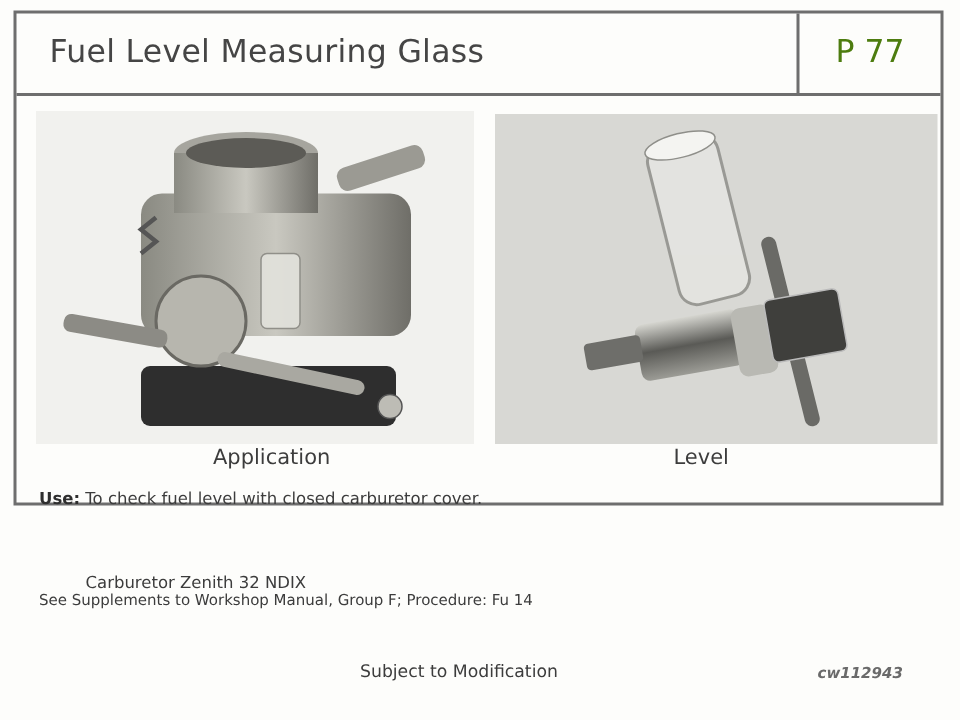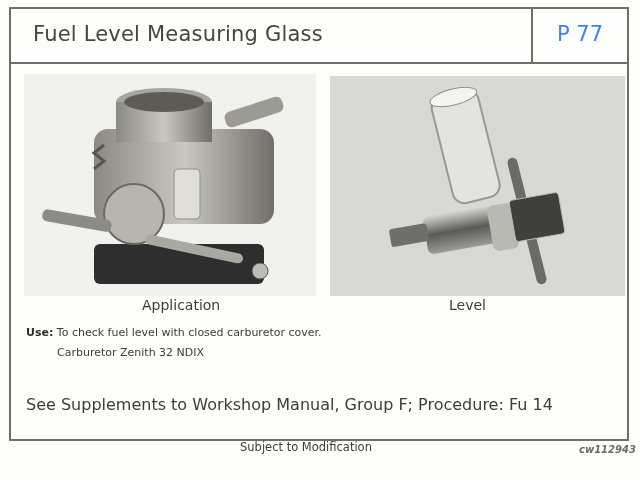--- a/index.html
+++ b/index.html
@@ -1,51 +1,51 @@
 <!DOCTYPE html>
 <html><head>
 <meta charset="utf-8">
 <style>
   html, body { margin:0; padding:0; }
   body {
     width:640px; height:480px; background:#fdfdfb; position:relative; overflow:hidden;
     font-family:"DejaVu Sans", sans-serif; color:#3c3c3c;
   }
   .frame {
-    position:absolute; left:9px; top:7px; width:620px; height:434px;
+    position:absolute; left:9px; top:7px; width:620px; height:330px;
     border:2px solid #6e6e6e; box-sizing:border-box;
   }
   .header {
     position:absolute; left:0; top:0; right:0; height:55px;
     border-bottom:2px solid #6e6e6e; box-sizing:border-box;
   }
   .title {
     position:absolute; left:22px; top:13px; font-size:21px; color:#454545; letter-spacing:0.2px;
   }
   .pagebox {
     position:absolute; right:0; top:0; width:96px; height:53px;
     border-left:2px solid #6e6e6e; box-sizing:border-box;
   }
   .pageno {
-    position:absolute; left:0; right:0; top:13px; text-align:center; font-size:21px; color:#3b82f6;
+    position:absolute; left:0; right:0; top:13px; text-align:center; font-size:21px; color:#4d7c0f;
   }
   .photo {
     position:absolute; background:#e9e9e6; overflow:hidden;
   }
   .photo.left { left:13px; top:65px; width:292px; height:222px; background:#f1f1ee; }
   .photo.right { left:319px; top:67px; width:295px; height:220px; background:#d8d8d4; }
   .caption { position:absolute; font-size:14px; color:#3c3c3c; }
   .cap-left { left:131px; top:288px; }
   .cap-right { left:438px; top:288px; }
   .use { position:absolute; left:26px; top:323px; font-size:11px; line-height:20px; }
   .use b { color:#2e2e2e; }
-  .use .l2 { padding-left:31px; display:block; }
-  .see { position:absolute; left:26px; top:395px; font-size:16px; }
+  .use .l2 { padding-left:31px; display:block;margin-top:36px; }
+  .see { position:absolute; left:26px; top:395px; font-size:10px; }
   .subject { position:absolute; left:240px; top:440px; font-size:11.5px;text-align:center; }
-  .code { position:absolute; left:545px; top:444px; font-size:10px; font-style:italic; font-weight:bold; color:#6a6a6a;margin-left:34px; }
+  .code { position:absolute; left:545px; top:444px; font-size:10px; font-style:italic; font-weight:bold; color:#6a6a6a; }
 </style>
 </head>
 <body>
 
 <div class="frame">
   <div class="header">
     <div class="title">Fuel Level Measuring Glass</div>
     <div class="pagebox">
       <div class="pageno">P 77</div>
     </div>

